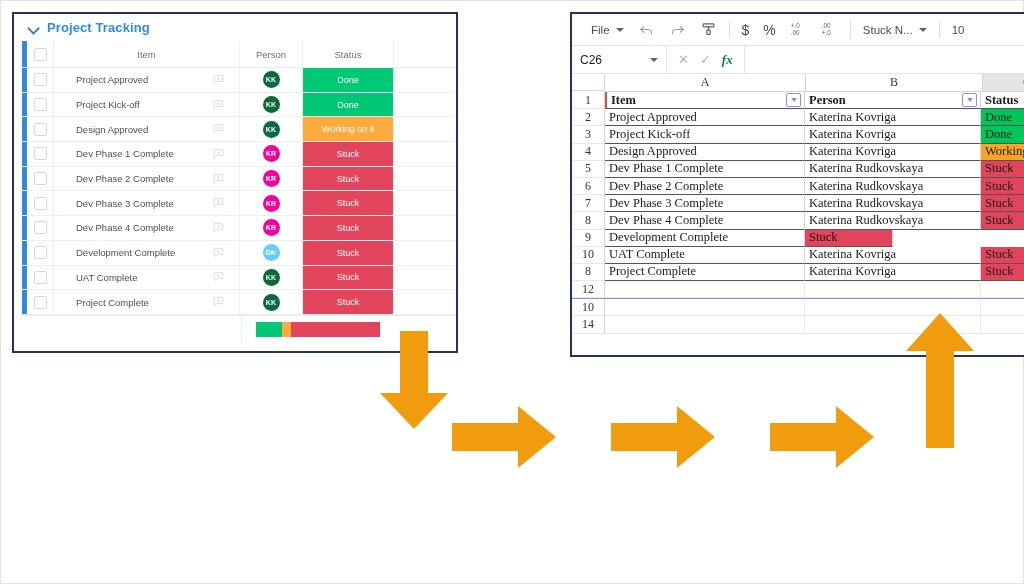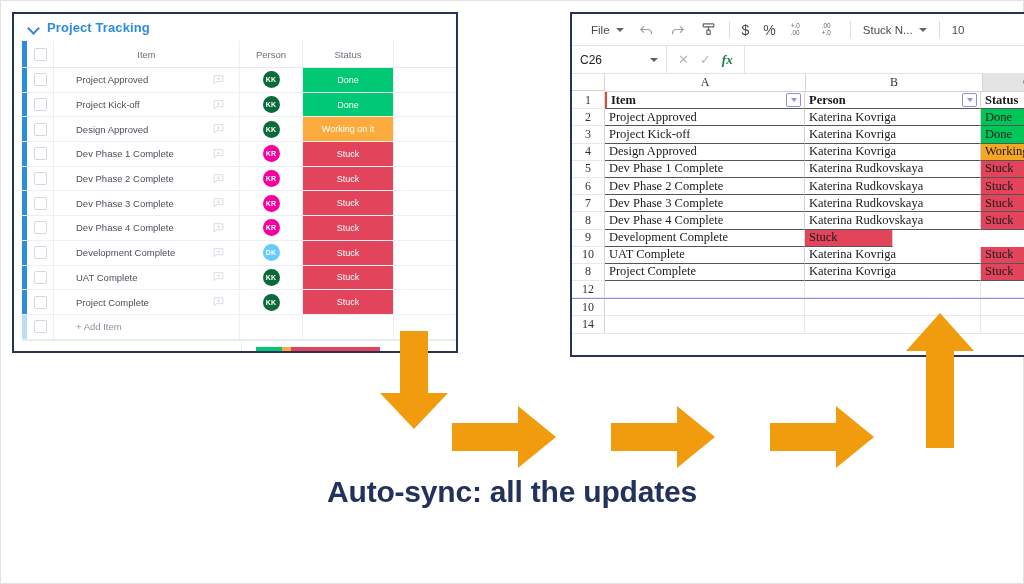--- a/index.html
+++ b/index.html
@@ -348,32 +348,20 @@
             </span>
             <span class="c-person">
               <span class="av" style="background:#0b6b38">KK</span>
             </span>
             <span class="c-status">
               <span class="pill" style="background:#e2445c">Stuck</span>
             </span>
             <span class="c-tail"></span>
           </div>
         </div>
-      <div class="brow add-row">
-        <span class="accent pale"></span>
-        <span class="cb">
-            <i></i>
-          </span>
-        <span class="c-item">
-            <span>+ Add Item</span>
-          </span>
-        <span class="c-person"></span>
-        <span class="c-status"></span>
-        <span class="c-tail"></span>
-      </div>
     </div>
 
     <div id="sumbar">
       <span id="sumspace"></span>
       <span id="sumwrap">
         <span id="sumbarinner">
             <span style="display: block; height: 100%; width: 26px; background: rgb(0, 200, 117);"></span>
             <span style="display: block; height: 100%; width: 9px; background: rgb(253, 171, 61);"></span>
             <span style="display: block; height: 100%; width: 89px; background: rgb(226, 68, 92);"></span>
           </span>
@@ -627,16 +615,15 @@
     <polygon points="0,17 66,17 66,0 104,31 66,62 66,45 0,45" fill="#f19c0e"></polygon>
   </svg>
   <svg class="arrow" style="left:769px;top:405px;" width="106" height="62" viewBox="0 0 106 62">
     <polygon points="0,17 66,17 66,0 104,31 66,62 66,45 0,45" fill="#f19c0e"></polygon>
   </svg>
   <svg class="arrow" style="left:903px;top:312px;" width="72" height="137" viewBox="0 0 72 137">
     <polygon points="36,0 70,38 50,38 50,135 22,135 22,38 2,38" fill="#f19c0e"></polygon>
   </svg>
 
   <div id="caption">
-    <div>Auto-sync: all the updates</div>
   </div>
 
 </div>
 
 </body></html>

